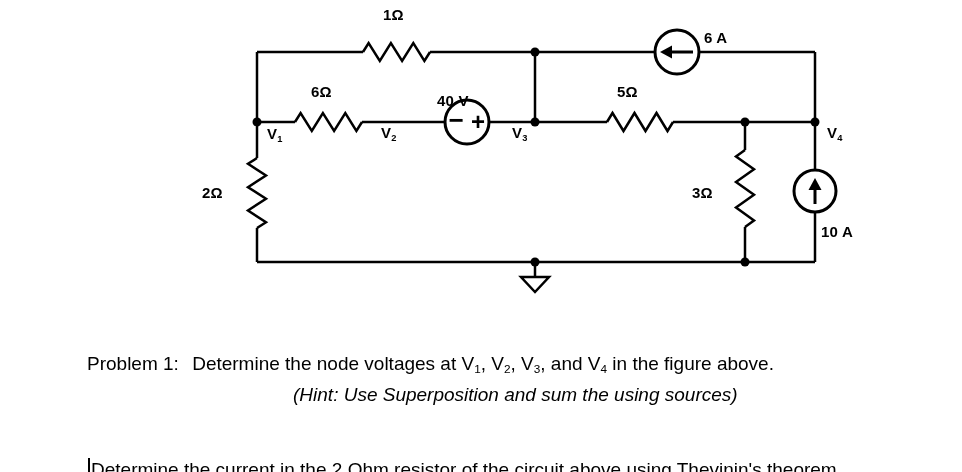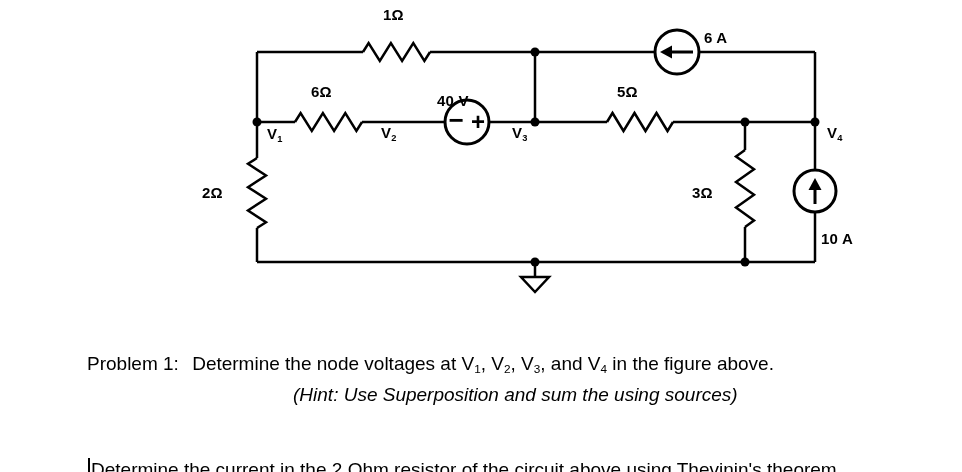--- a/index.html
+++ b/index.html
@@ -98,21 +98,21 @@
     </g>
   </svg>
 
   <div class="clabel" style="left:383px;top:7px;">1Ω</div>
   <div class="clabel" style="left:704px;top:30px;">6 A</div>
   <div class="clabel" style="left:311px;top:84px;">6Ω</div>
   <div class="clabel" style="left:401px;top:93px;margin-left:36px;">40 V</div>
   <div class="clabel" style="left:617px;top:84px;">5Ω</div>
   <div class="clabel" style="left:202px;top:185px;text-align:center;">2Ω</div>
   <div class="clabel" style="left:692px;top:185px;text-align:center;">3Ω</div>
-  <div class="clabel" style="left:821px;top:231px;">10 A</div>
+  <div class="clabel" style="left:821px;top:224px;">10 A</div>
 
   <div class="clabel" style="left:230px;top:126px;margin-left:37px;"><span>V</span><span class="seg-sub">1</span></div>
   <div class="clabel" style="left:381px;top:125px;"><span>V</span><span class="seg-sub">2</span></div>
   <div class="clabel" style="left:512px;top:125px;"><span>V</span><span class="seg-sub">3</span></div>
   <div class="clabel" style="left:827px;top:125px;"><span>V</span><span class="seg-sub">4</span></div>
 
   <div class="textline" style="left:87px;top:353px;"><span class="seg-bold-gap">Problem 1:</span><span> Determine the node voltages at V</span><span class="seg-sub">1</span><span>, V</span><span class="seg-sub">2</span><span>, V</span><span class="seg-sub">3</span><span>, and V</span><span class="seg-sub">4</span><span> in the figure above.</span></div>
 
   <div class="textline hint-line" style="left:293px;top:384px;"><span class="seg-bold">(Hint</span><span>: Use Superposition and sum the using sources)</span></div>
 

